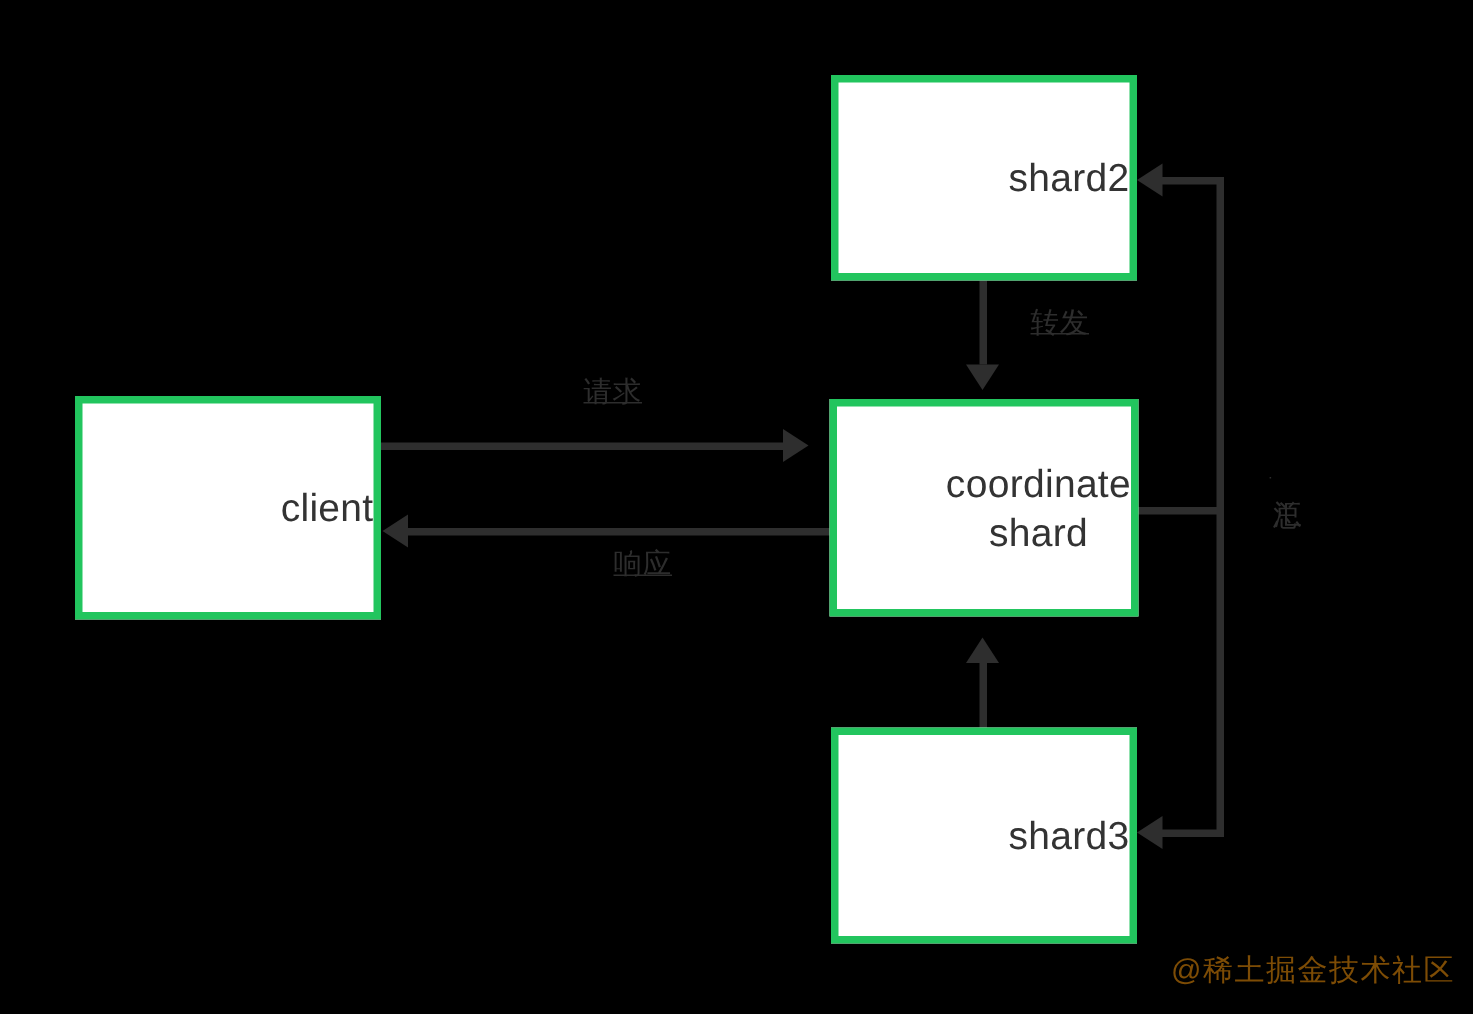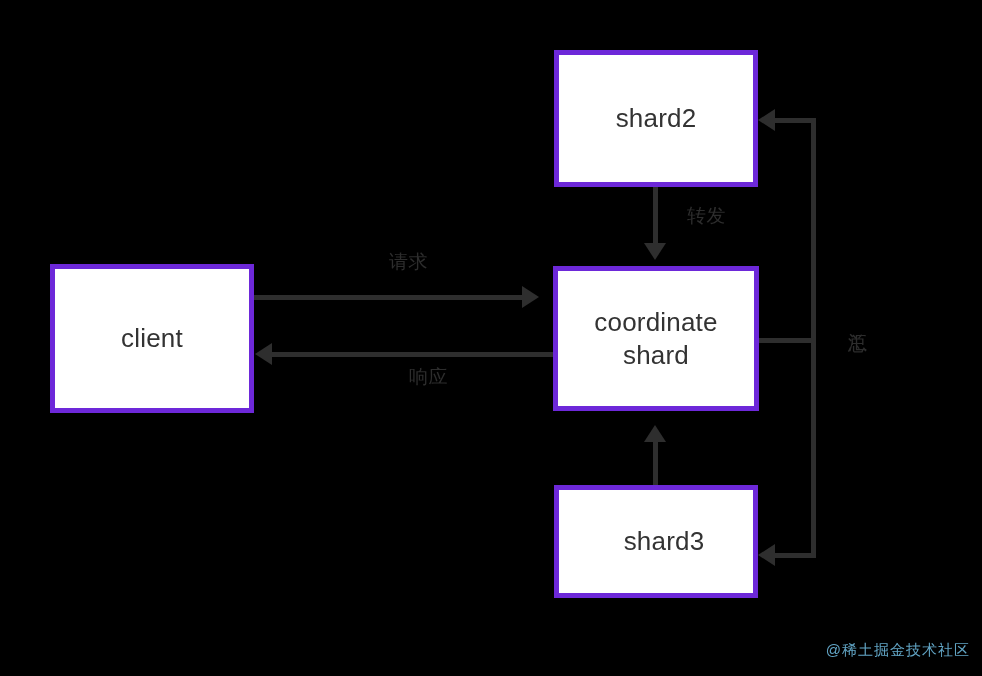--- a/index.html
+++ b/index.html
@@ -13,36 +13,36 @@
   #canvas {
     position: relative;
     width: 982px;
     height: 676px;
     background: #000000;
     overflow: hidden;
   }
   .node {
     position: absolute;
     background: #ffffff;
-    border: 5px solid #6d28d9;
+    border: 5px solid #22c55e;
     box-sizing: border-box;
     display: flex;
     align-items: center;
-    justify-content: center;
+    justify-content: flex-end;
     text-align: center;
     color: #333333;
     font-size: 26px;
     line-height: 1.25;
     letter-spacing: 0.2px;
     white-space: pre-line;
   }
   #node-client   { left: 50px;  top: 264px; width: 204px; height: 149px; }
   #node-coord    { left: 553px; top: 266px; width: 206px; height: 145px; }
   #node-shard2   { left: 554px; top: 50px;  width: 204px; height: 137px; }
-  #node-shard3   { left: 554px; top: 485px; width: 204px; height: 113px; padding-left: 16px; }
+  #node-shard3   { left: 554px; top: 485px; width: 204px; height: 144px; padding-left: 16px; }
 
   .edge {
     position: absolute;
     background: #2e2e2e;
   }
   .h { height: 5px; }
   .v { width: 5px; }
 
   
   .arrow {
@@ -72,32 +72,33 @@
   }
 
   .edge-label {
     position: absolute;
     color: #2d2d2d;
     font-size: 19px;
     line-height: 1.18;
     letter-spacing: 0.5px;
     white-space: pre-line;
     text-align: center;
+    text-decoration: underline;
   }
   .edge-label.vertical {
     writing-mode: vertical-rl;
     text-orientation: upright;
   }
 
   #watermark {
     position: absolute;
     right: 12px;
     bottom: 16px;
-    color: #7dd3fc;
-    font-size: 15px;
+    color: #a16207;
+    font-size: 20px;
     letter-spacing: 1px;
     opacity: 0.78;
     white-space: nowrap;
   }
 </style>
 </head>
 <body>
 
 <div id="canvas">
 

